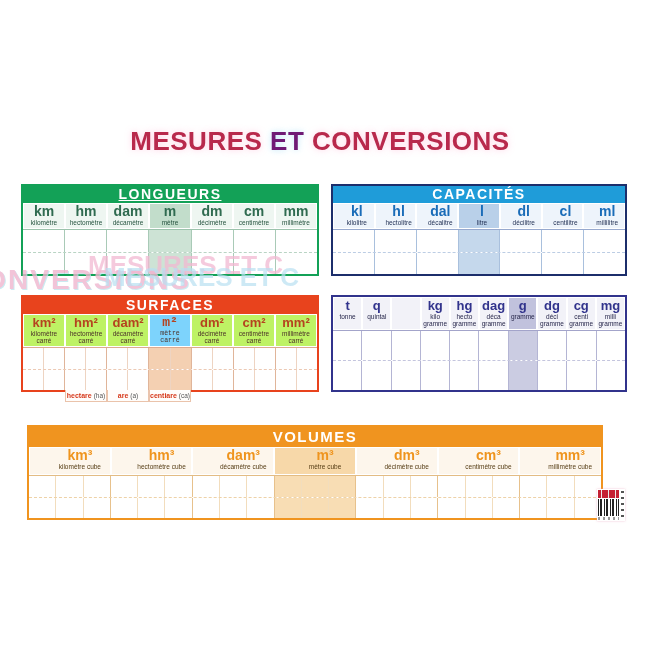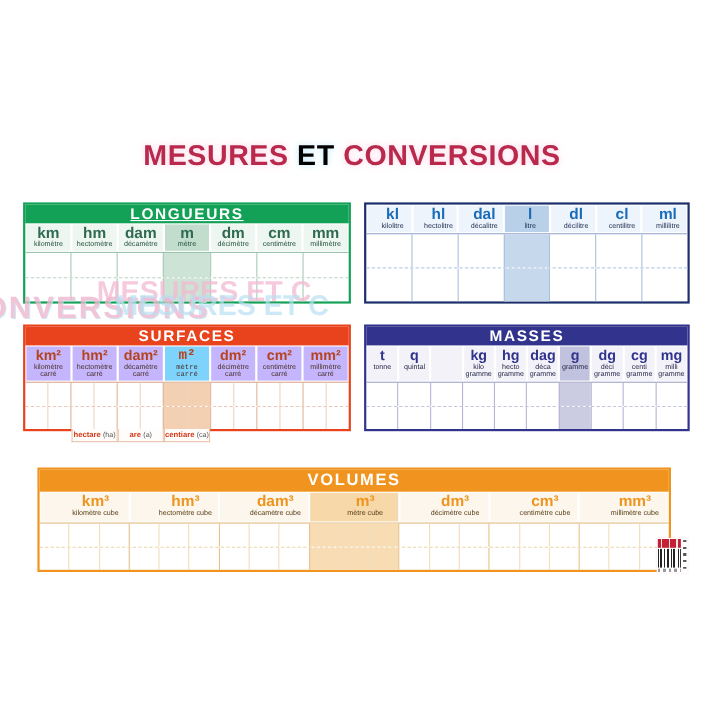--- a/index.html
+++ b/index.html
@@ -3,21 +3,21 @@
 <meta charset="utf-8">
 <style>
   html,body{margin:0;padding:0;background:#fff;}
   .stage{position:relative;width:650px;height:650px;overflow:hidden;background:#ffffff;
          font-family:"Liberation Sans",sans-serif;}
 
   
   .title{position:absolute;left:0;top:126px;width:640px;text-align:center;
          font-weight:800;font-size:26px;letter-spacing:.5px;line-height:30px;}
   .title .red{color:#b8294c;text-shadow:0 0 6px rgba(255,165,205,.5);}
-  .title .blue{color:#000000;text-shadow:0 0 6px rgba(150,215,245,.6);}
+  .title .blue{color:#701a75;text-shadow:0 0 6px rgba(150,215,245,.6);}
 
   
   .ghost{position:absolute;font-weight:800;pointer-events:none;z-index:6;white-space:nowrap;}
   .ghost1{left:88px;top:250px;font-size:26px;color:#f2b9d2;opacity:.75;}
   .ghost2{left:-38px;top:264px;font-size:28px;letter-spacing:2px;color:#efb6cf;
           text-shadow:1px 1px 0 #bfe6ee;opacity:.8;}
   .ghost3{left:104px;top:262px;font-size:26px;color:#b9e0f2;opacity:.7;}
 
   
   .utable{position:absolute;background:#fff;border:2px solid;box-sizing:border-box;
@@ -34,21 +34,21 @@
   .dcol{flex:1;display:flex;}
   .dcol + .dcol{border-left:1px solid;}
   .dcell{flex:1;}
   .dcell + .dcell{border-left:1px solid;}
 
   
   #t-longueurs{left:21px;top:184px;width:298px;height:92px;}
   #t-capacites{left:331px;top:184px;width:296px;height:92px;}
   #t-surfaces{left:21px;top:295px;width:298px;height:97px;}
   #t-masses{left:331px;top:295px;width:296px;height:97px;}
-  #t-volumes{left:34px;top:425px;width:576px;height:95px;}
+  #t-volumes{left:27px;top:425px;width:576px;height:95px;}
 
   #t-longueurs .units,#t-capacites .units{height:26px;}
   #t-surfaces .units,#t-masses .units{height:33px;}
   #t-volumes .units{height:28px;}
   #t-surfaces .abbr,#t-masses .abbr{font-size:13px;}
   #t-volumes .utitle{font-size:15px;line-height:20px;height:20px;flex-basis:20px;}
 
   
   .longueurs{border-color:#13a157;}
   .longueurs .utitle{background:#13a157;text-decoration:underline;}
@@ -71,21 +71,21 @@
   .capacites .grid{border-top-color:#97a9ce;}
   .capacites .dcol + .dcol,.capacites .dcell + .dcell{border-left-color:#a9c0dd;}
   .capacites .drow + .drow{border-top-color:#bccde4;}
   .capacites .dcol.hl{background:#c5d8ec;}
 
   
   .surfaces{border-color:#e8431d;}
   .surfaces .utitle{background:#e8431d;}
   .surfaces .abbr{color:#b5431f;}
   .surfaces .uname{color:#4a3028;}
-  .surfaces .ucell{background:#c4b5fd;}
+  .surfaces .ucell{background:#bef264;}
   .surfaces .ucell.hl{background:#7dd3fc;font-family:Liberation Mono, monospace;}
   .surfaces .grid{border-top-color:#dcab90;}
   .surfaces .dcol + .dcol{border-left-color:#e0b59a;}
   .surfaces .dcell + .dcell{border-left-color:#eed4c2;}
   .surfaces .drow + .drow{border-top-color:#ecc9b4;}
   .surfaces .dcol.hl{background:#f4d0b2;}
 
   .footnotes{position:absolute;top:100%;left:0;right:0;height:13px;}
   .fnote{position:absolute;top:0;width:14.2857%;height:12px;box-sizing:border-box;
          border:1px solid #eac3ab;border-top:none;background:#fffdfb;
@@ -221,20 +221,21 @@
             <div class="dcell"></div>
           </div>
           <div class="dcol">
             <div class="dcell"></div>
           </div>
         </div>
       </div>
   </section>
 
   <section id="t-capacites" class="utable capacites">
+    <div class="utitle">CAPACITÉS</div>
     <div class="units">
         <div class="ucell">
           <div class="abbr">kl</div>
           <div class="uname">kilolitre</div>
         </div>
         <div class="ucell">
           <div class="abbr">hl</div>
           <div class="uname">hectolitre</div>
         </div>
         <div class="ucell">
@@ -403,21 +404,20 @@
         </div>
       </div>
     <div class="footnotes">
         <div class="fnote" style="left: 14.2857%;"><div class="fl" style="display: inline;">hectare </div><div class="fu" style="display: inline;">(ha)</div></div>
         <div class="fnote" style="left: 28.5714%;"><div class="fl" style="display: inline;">are </div><div class="fu" style="display: inline;">(a)</div></div>
         <div class="fnote" style="left: 42.8571%;"><div class="fl" style="display: inline;">centiare </div><div class="fu" style="display: inline;">(ca)</div></div>
       </div>
   </section>
 
   <section id="t-masses" class="utable masses">
-    <div class="utitle">MASSES</div>
     <div class="units">
         <div class="ucell">
           <div class="abbr">t</div>
           <div class="uname">tonne</div>
         </div>
         <div class="ucell">
           <div class="abbr">q</div>
           <div class="uname">quintal</div>
         </div>
         <div class="ucell">

